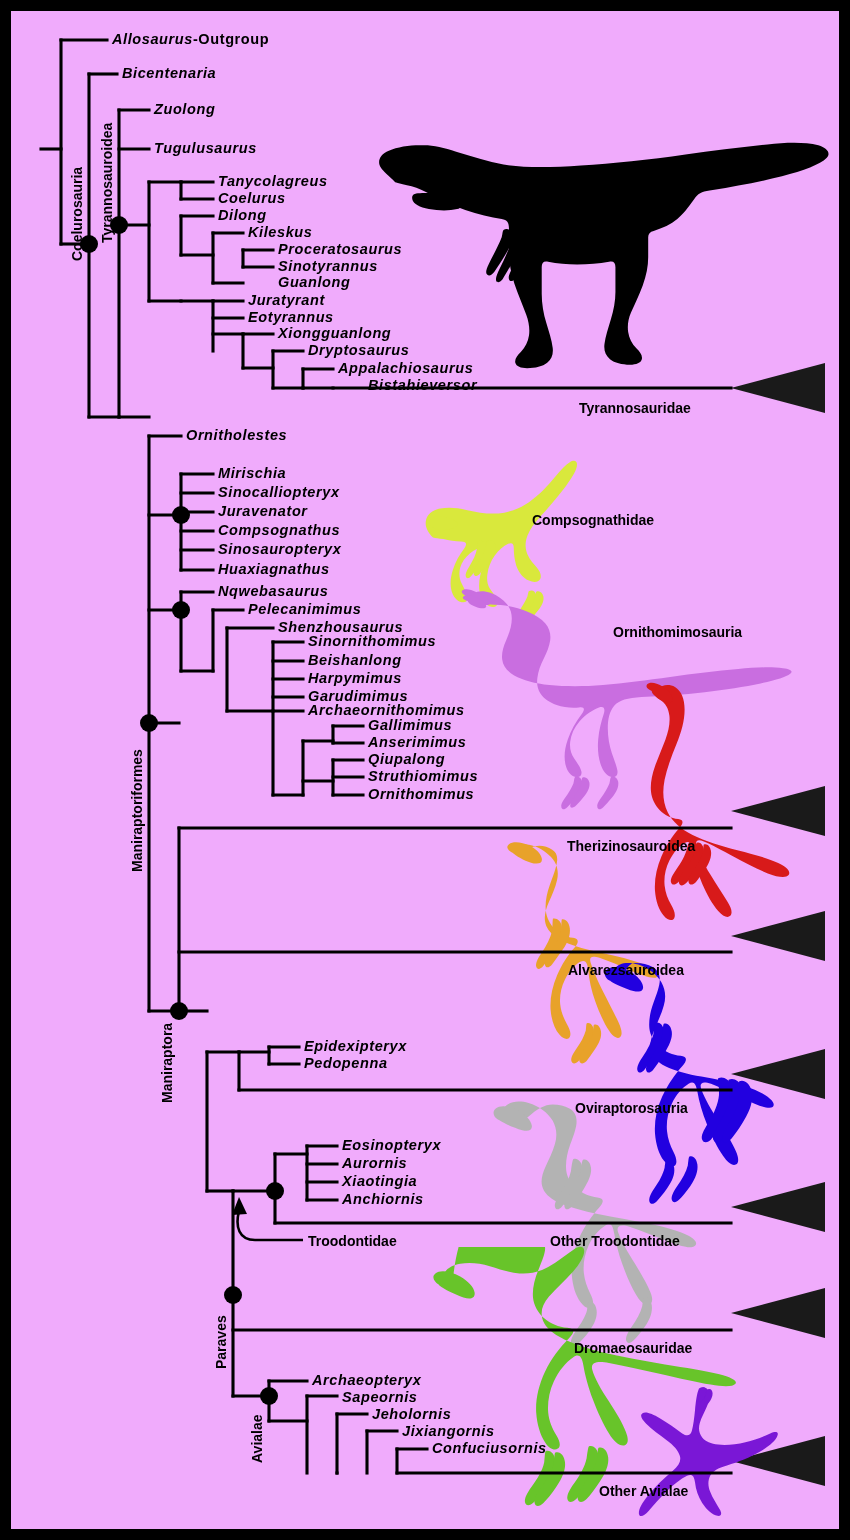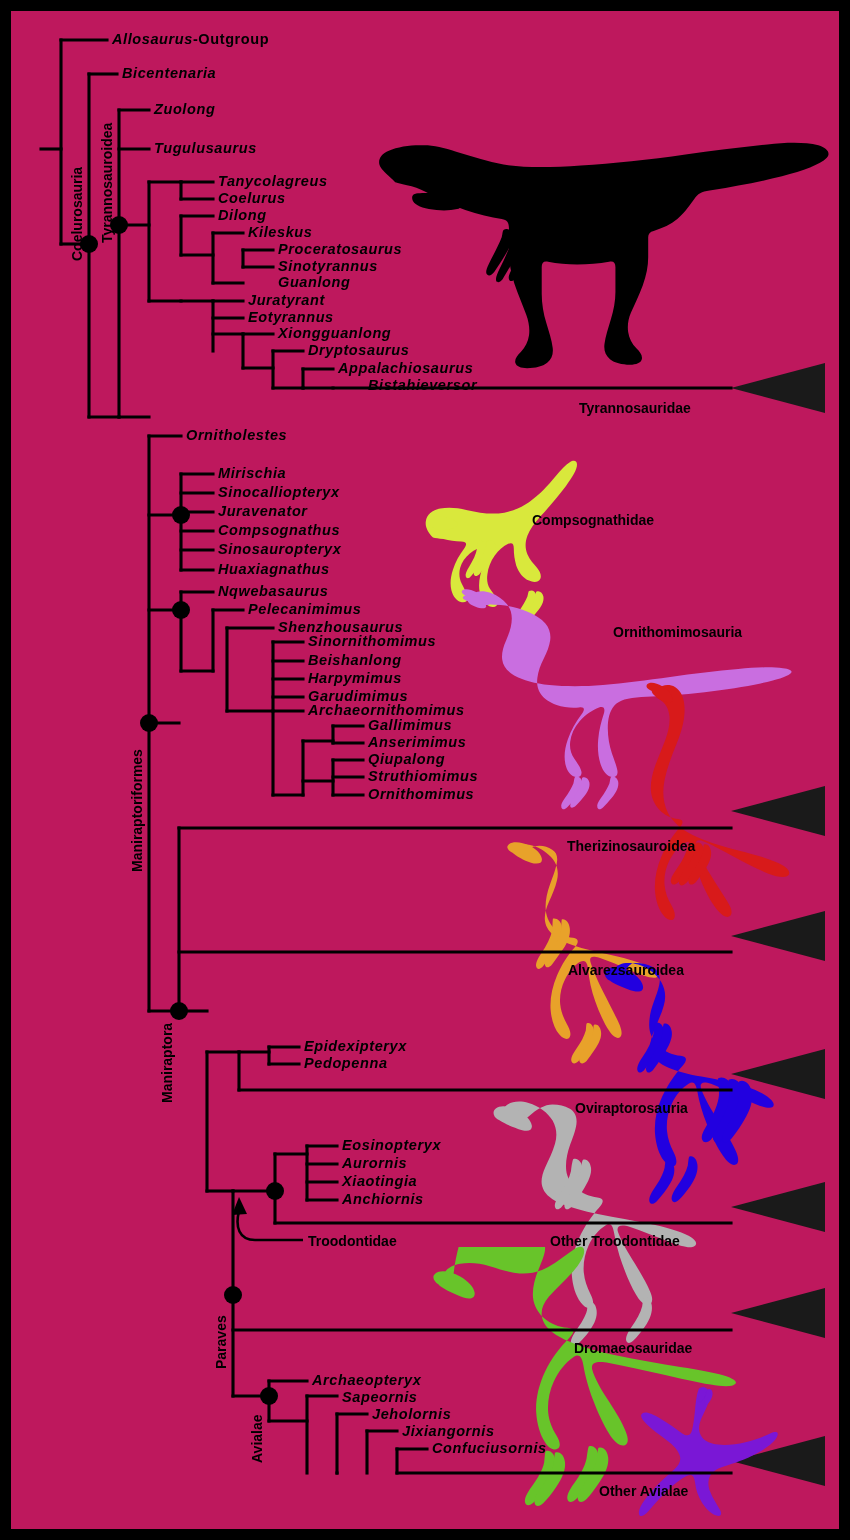--- a/index.html
+++ b/index.html
@@ -1,20 +1,20 @@
 <!DOCTYPE html>
 <html><head>
 <meta charset="utf-8">
 <style>
   html,body{margin:0;padding:0;background:#ffffff;}
   body{font-family:"Liberation Sans",sans-serif;}
   #page{
     position:relative;
     width:850px;height:1540px;
-    background:#be185d;
+    background:#f0abfc;
     overflow:hidden;
     box-sizing:border-box;
     border:11px solid #000000;
   }
   #stage{position:absolute;left:0;top:0;width:828px;height:1518px;}
   svg{display:block;}
   .taxon{
     font-family:"Liberation Sans",sans-serif;
     font-style:italic;font-weight:bold;
     font-size:14.5px;

